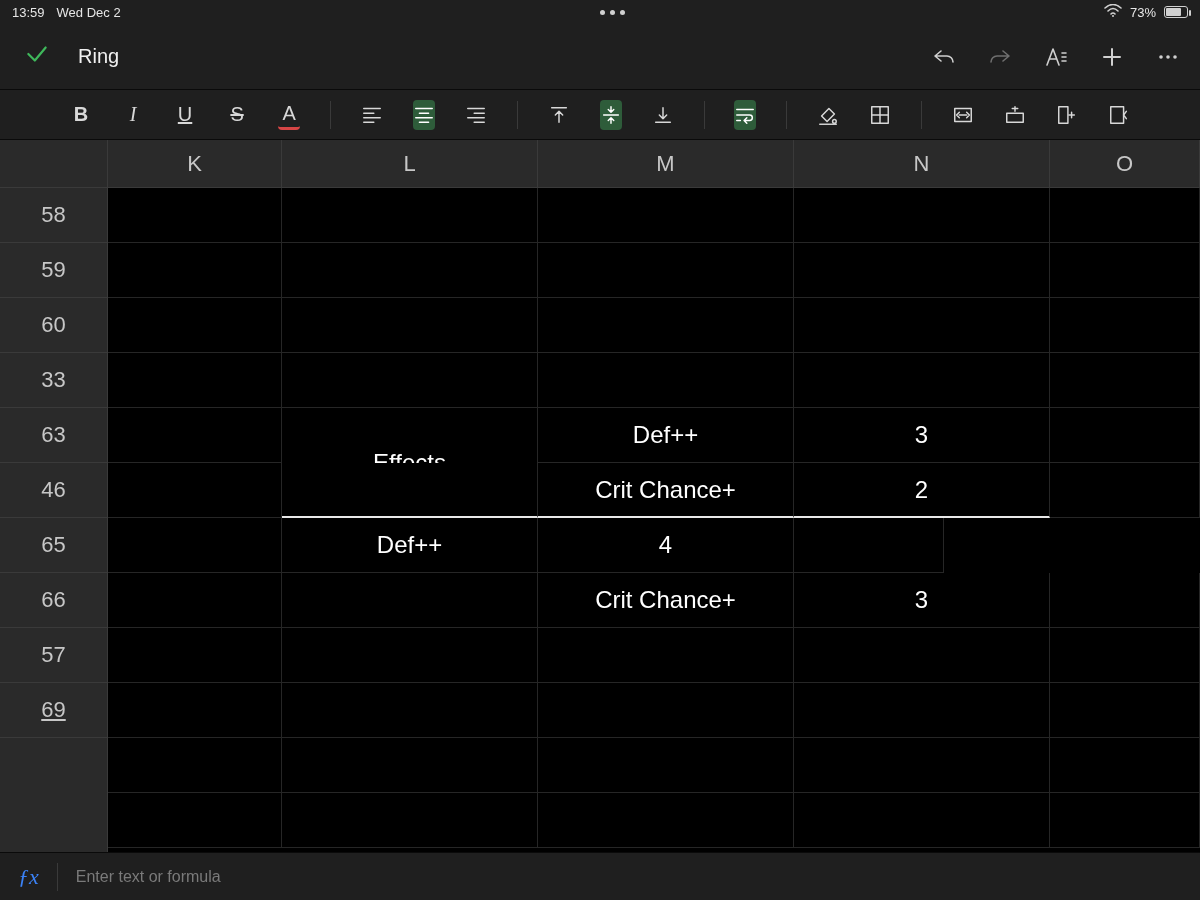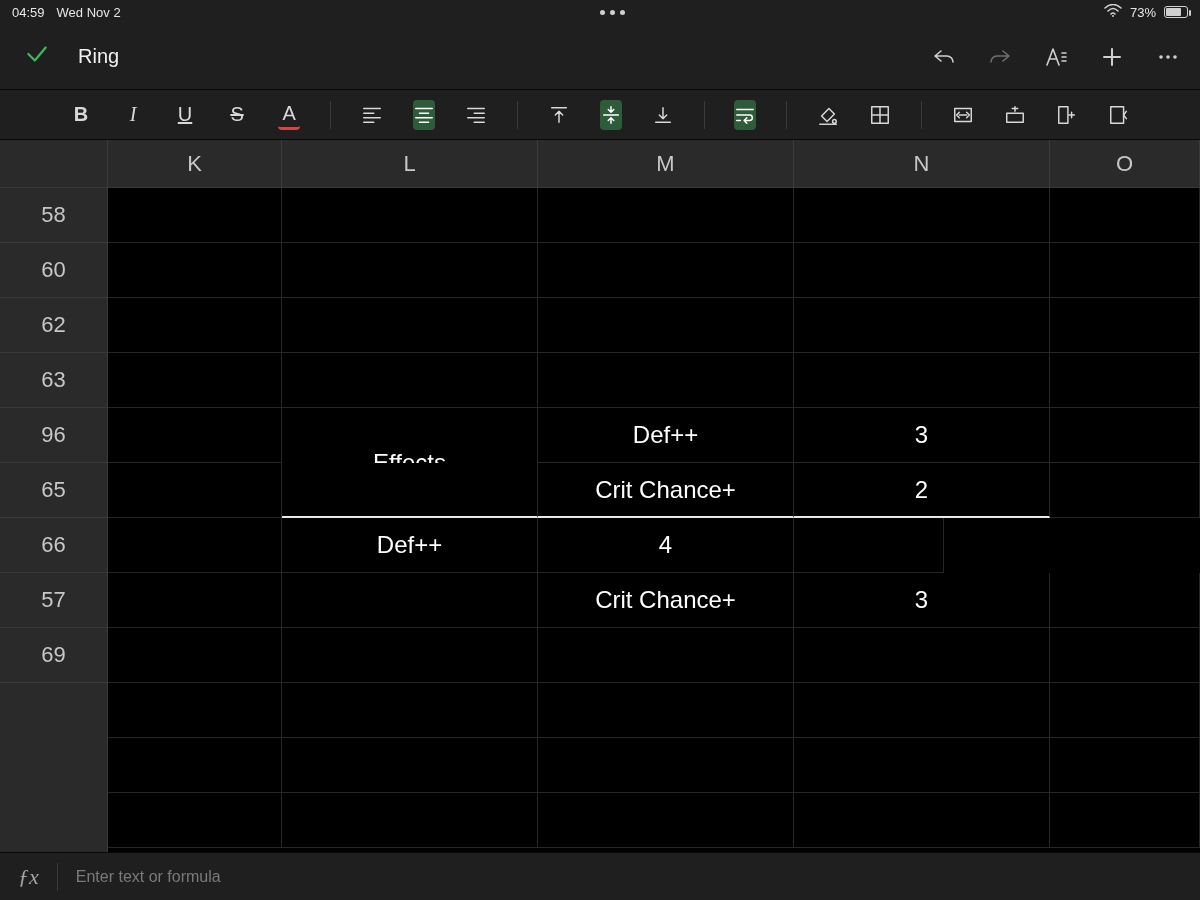--- a/index.html
+++ b/index.html
@@ -114,38 +114,38 @@
   .whiteborder-bottom { border-bottom:2px solid #e8e8e8; }
 
   
   .fxbar {
     height:48px;
     background:#1f1f1f;
     display:flex; align-items:center;
     padding:0 18px; gap:18px;
     border-top:1px solid #0a0a0a;
   }
-  .fxbar .fx { font-style:italic; font-family: "Times New Roman", serif; font-size:22px; color:#a3a3a3;text-align:center; }
+  .fxbar .fx { font-style:italic; font-family: "Times New Roman", serif; font-size:22px; color:#3b82f6;text-align:center; }
   .fxbar input {
     flex:1; height:32px; background:transparent; border:none; outline:none;
     color:#fff; font-size:16px;
   }
   .fxbar input::placeholder { color:#7a7a7a; }
   .fxbar .sep { width:1px; height:28px; background:#3a3a3a; }
 
   
   svg { fill:none; stroke-width:1.6; stroke-linecap:round; stroke-linejoin:round; }
 </style>
 </head>
 <body>
 
 <div class="statusbar">
   <div class="left">
-    <span>04:59</span>
-    <span>Wed Nov 2</span>
+    <span>13:59</span>
+    <span>Wed Dec 2</span>
   </div>
   <div class="center">
     <div class="dots3">
         <span></span>
         <span></span>
         <span></span>
       </div>
   </div>
   <div class="right">
     <span>
@@ -291,28 +291,29 @@
     <div class="rowhead-spacer"></div>
     <div class="colh" style="width:174px">K</div>
     <div class="colh" style="width:256px">L</div>
     <div class="colh" style="width:256px">M</div>
     <div class="colh" style="width:256px">N</div>
     <div class="colh" style="width:150px">O</div>
   </div>
   <div class="gridbody">
     <div class="rowheads" id="rowheads">
         <div class="rowh" style="height: 55px;">58</div>
+        <div class="rowh" style="height: 55px;">59</div>
         <div class="rowh" style="height: 55px;">60</div>
-        <div class="rowh" style="height: 55px;">62</div>
+        <div class="rowh" style="height: 55px;">33</div>
         <div class="rowh" style="height: 55px;">63</div>
-        <div class="rowh" style="height: 55px;">96</div>
+        <div class="rowh" style="height: 55px;">46</div>
         <div class="rowh" style="height: 55px; text-align: center;">65</div>
         <div class="rowh" style="height: 55px;">66</div>
         <div class="rowh" style="height: 55px;">57</div>
-        <div class="rowh" style="height: 55px;">69</div>
+        <div class="rowh" style="height: 55px; text-decoration: underline;">69</div>
       </div>
     <div class="cells" id="cells">
         <div class="row" style="height: 55px;">
           <div class="cell" style="width: 174px; height: 55px;"></div>
           <div class="cell" style="width: 256px; height: 55px;"></div>
           <div class="cell" style="width: 256px; height: 55px;"></div>
           <div class="cell" style="width: 256px; height: 55px;"></div>
           <div class="cell" style="width: 150px; height: 55px;"></div>
         </div>
         <div class="row" style="height: 55px;">

